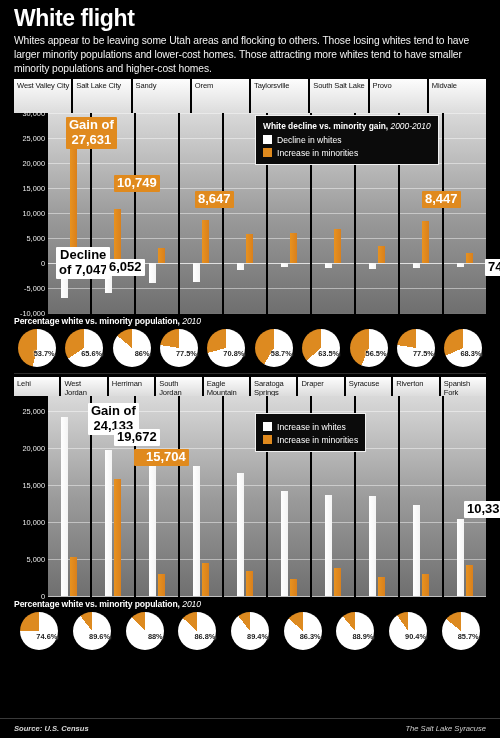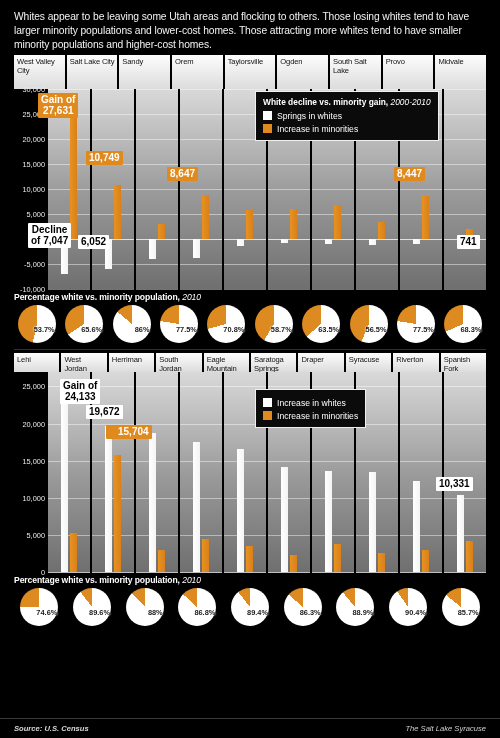--- a/index.html
+++ b/index.html
@@ -57,23 +57,23 @@
   .zeroline {
     position: absolute; left: 0; right: 0; height: 1px;
     background: rgba(255,255,255,0.75);
   }
   .bar { position: absolute; bottom: 0; }
   .bar.white { background: linear-gradient(90deg,#ffffff,#f4f4f4); }
   .bar.orange { background: linear-gradient(90deg,#e8921f,#d9801c); }
 
   
   .callout {
-    position: absolute; font-size: 10px; font-weight: bold;
+    position: absolute; font-size: 13px; font-weight: bold;
     padding: 1.5px 3px; white-space: nowrap; line-height: 1.12;
-    z-index: 6; border-radius: 1px;
+    z-index: 6; border-radius: 1px; margin-left: 28px;
   }
   .callout.o { background: #e08a1e; color: #fff; }
   .callout.w { background: #fff; color: #000; }
   .callout.mline { text-align: center; }
 
   
   .legend {
     position: absolute; background: #0b0b0b; border: 1.5px solid #f0f0f0;
     padding: 5px 7px 6px 7px; z-index: 20;
   }
@@ -113,31 +113,31 @@
   .footer span { color: #d8d8d8; font-size: 7.6px; font-style: italic; font-weight: bold; }
   .footer .credit { font-weight: normal; color: #cfcfcf; }
   .divider { height: 1px; background: #2e2e2e; margin: 5px 14px 3px 14px; }
 </style>
 </head>
 <body>
 
 <div id="page">
 
   <div class="hdr">
+    <div class="hdr-title">White flight</div>
     <div class="hdr-deck">Whites appear to be leaving some Utah areas and flocking to others. Those losing whites tend to have larger minority populations and lower-cost homes. Those attracting more whites tend to have smaller minority populations and higher-cost homes.</div>
   </div>
 
   <div class="chart-block" id="block1" style="margin-top: 3px;">
     <div class="citystrip h1" id="cities1">
         <div class="citycell h1">West Valley City</div>
         <div class="citycell h1">Salt Lake City</div>
         <div class="citycell h1">Sandy</div>
         <div class="citycell h1">Orem</div>
         <div class="citycell h1">Taylorsville</div>
-        <div class="citycell h1">Ogden</div>
         <div class="citycell h1">South Salt Lake</div>
         <div class="citycell h1">Provo</div>
         <div class="citycell h1">Midvale</div>
       </div>
     <div class="plot-wrap" id="plot1">
       <div class="yaxis" id="yaxis1" style="height: 200px;">
           <div class="ytick" style="top: 0px;">30,000</div>
           <div class="ytick" style="top: 25px;">25,000</div>
           <div class="ytick" style="top: 50px;">20,000</div>
           <div class="ytick" style="top: 75px;">15,000</div>
@@ -333,21 +333,21 @@
         <div class="piecell">
           <div class="pie" style="background: conic-gradient(from 245.88deg, rgb(221, 138, 32) 0deg, rgb(221, 138, 32) 114.12deg, rgb(255, 255, 255) 114.12deg, rgb(255, 255, 255) 360deg);">
             <div class="pie-lbl">68.3%</div>
           </div>
         </div>
       </div>
   <div class="legend" style="left: 241px; top: 36px;">
         <div class="legend-title">White decline vs. minority gain, <i>2000-2010</i></div>
         <div class="legend-row">
           <span class="swatch sw-white"></span>
-          <span class="legend-label">Springs in whites</span>
+          <span class="legend-label">Decline in whites</span>
         </div>
         <div class="legend-row">
           <span class="swatch sw-orange"></span>
           <span class="legend-label">Increase in minorities</span>
         </div>
       </div>
       <div class="callout o mline" style="left: 24px; top: 38px;">
         <div>Gain of</div>
         <div>27,631</div>
       </div>

